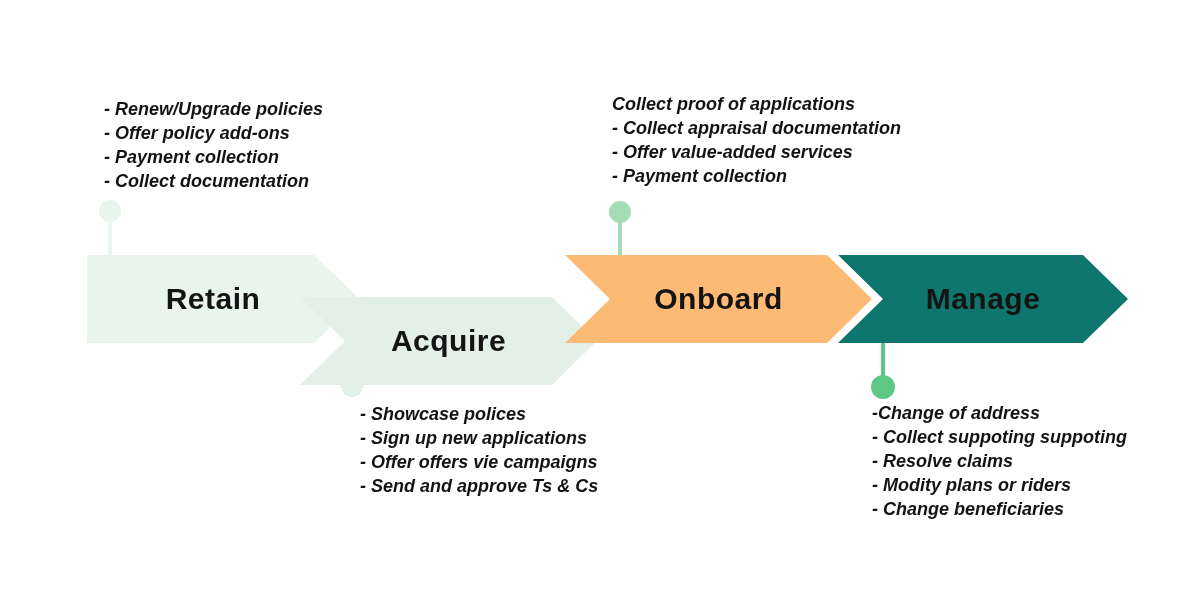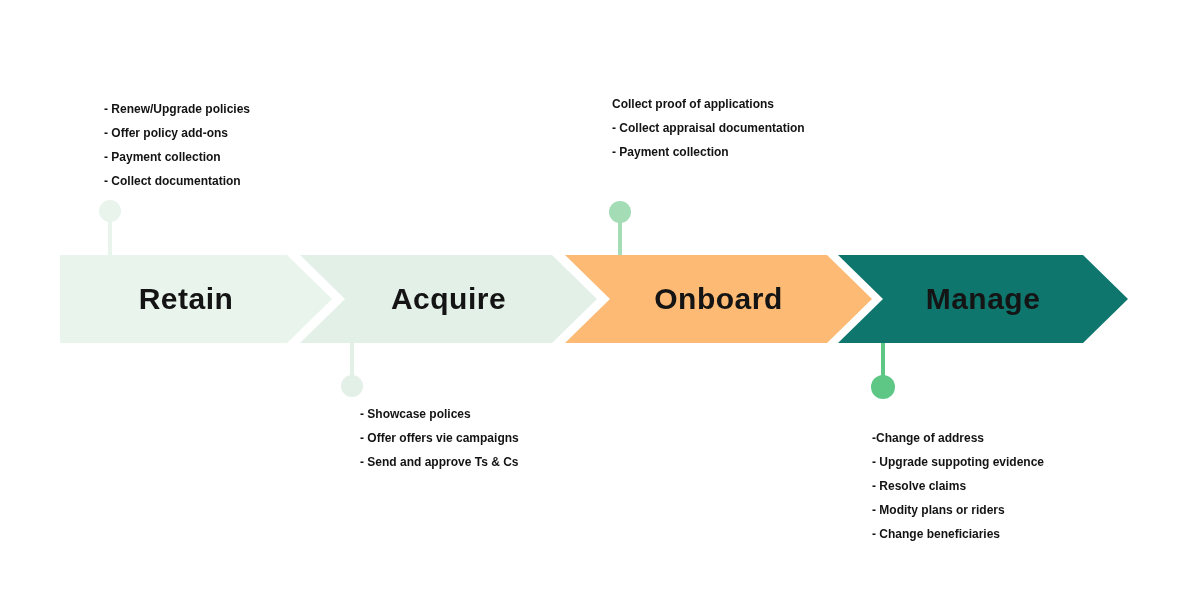--- a/index.html
+++ b/index.html
@@ -36,87 +36,90 @@
   }
   .chev-flat {
     clip-path: polygon(0 0, calc(100% - 45px) 0, 100% 50%, calc(100% - 45px) 100%, 0 100%);
     padding-left: 25px; padding-right: 45px;
   }
   .chev-notch {
     clip-path: polygon(0 0, calc(100% - 45px) 0, 100% 50%, calc(100% - 45px) 100%, 0 100%, 45px 50%);
     padding-left: 45px; padding-right: 45px;
   }
   #chev-retain  { left: 60px;  width: 272px; }
-  #chev-acquire { left: 300px; width: 297px; }
+  #chev-acquire { left: 300px; width: 297px; margin-top: 42px; }
   #chev-onboard { left: 565px; width: 307px; }
   #chev-manage  { left: 838px; width: 290px; }
   .chev-label {
     font-size: 30px;
     font-weight: 600;
     color: #141414;
     letter-spacing: 0.5px;
     white-space: nowrap;
   }
 
   
   .notes {
     position: absolute;
-    font-size: 12px;
+    font-size: 18px;
     line-height: 24px;
     font-weight: 600;
     color: #131313;
     white-space: nowrap;
+    font-style: italic;
   }
   #notes-retain  { left: 104px; top: 97px;  }
   #notes-onboard { left: 612px; top: 92px;  }
   #notes-acquire { left: 360px; top: 402px; }
-  #notes-manage  { left: 872px; top: 401px; margin-top: 25px; }
+  #notes-manage  { left: 872px; top: 401px; }
 </style>
 </head>
 <body>
 
 <div class="canvas">
 
   <div class="notes" id="notes-retain">
     <div>- Renew/Upgrade policies</div>
     <div>- Offer policy add-ons</div>
     <div>- Payment collection</div>
     <div>- Collect documentation</div>
   </div>
 
   <div class="notes" id="notes-onboard">
     <div>Collect proof of applications</div>
     <div>- Collect appraisal documentation</div>
+    <div>- Offer value-added services</div>
     <div>- Payment collection</div>
   </div>
 
   <div class="notes" id="notes-acquire">
     <div>- Showcase polices</div>
+    <div>- Sign up new applications</div>
     <div>- Offer offers vie campaigns</div>
     <div>- Send and approve Ts &amp; Cs</div>
   </div>
 
   <div class="notes" id="notes-manage">
     <div>-Change of address</div>
-    <div>- Upgrade suppoting evidence</div>
+    <div>- Collect suppoting suppoting</div>
     <div>- Resolve claims</div>
     <div>- Modity plans or riders</div>
     <div>- Change beneficiaries</div>
   </div>
 
   <div class="dot" id="dot-retain" style="background-color: rgb(233, 244, 237);"></div>
   <div class="stem" id="stem-retain" style="background-color: rgb(233, 244, 237);"></div>
   <div class="dot" id="dot-onboard" style="background-color: rgb(163, 220, 181);"></div>
   <div class="stem" id="stem-onboard" style="background-color: rgb(163, 220, 181);"></div>
   <div class="stem" id="stem-acquire" style="background-color: rgb(227, 240, 232);"></div>
   <div class="dot" id="dot-acquire" style="background-color: rgb(227, 240, 232);"></div>
   <div class="stem" id="stem-manage" style="background-color: rgb(94, 199, 134);"></div>
   <div class="dot" id="dot-manage" style="background-color: rgb(94, 199, 134);"></div>
 
-  <div class="chev chev-flat" id="chev-retain" style="background-color: rgb(233, 244, 237);">
+  <div class="chev chev-flat" id="chev-retain" style="background-color: rgb(233, 244, 237); margin-left: 27px;">
     <span class="chev-label">Retain</span>
   </div>
   <div class="chev chev-notch" id="chev-acquire" style="background-color: rgb(227, 240, 232);">
     <span class="chev-label">Acquire</span>
   </div>
   <div class="chev chev-notch" id="chev-onboard" style="background-color: #fdba74;">
     <span class="chev-label">Onboard</span>
   </div>
   <div class="chev chev-notch" id="chev-manage" style="background-color: #0f766e;">
     <span class="chev-label">Manage</span>

